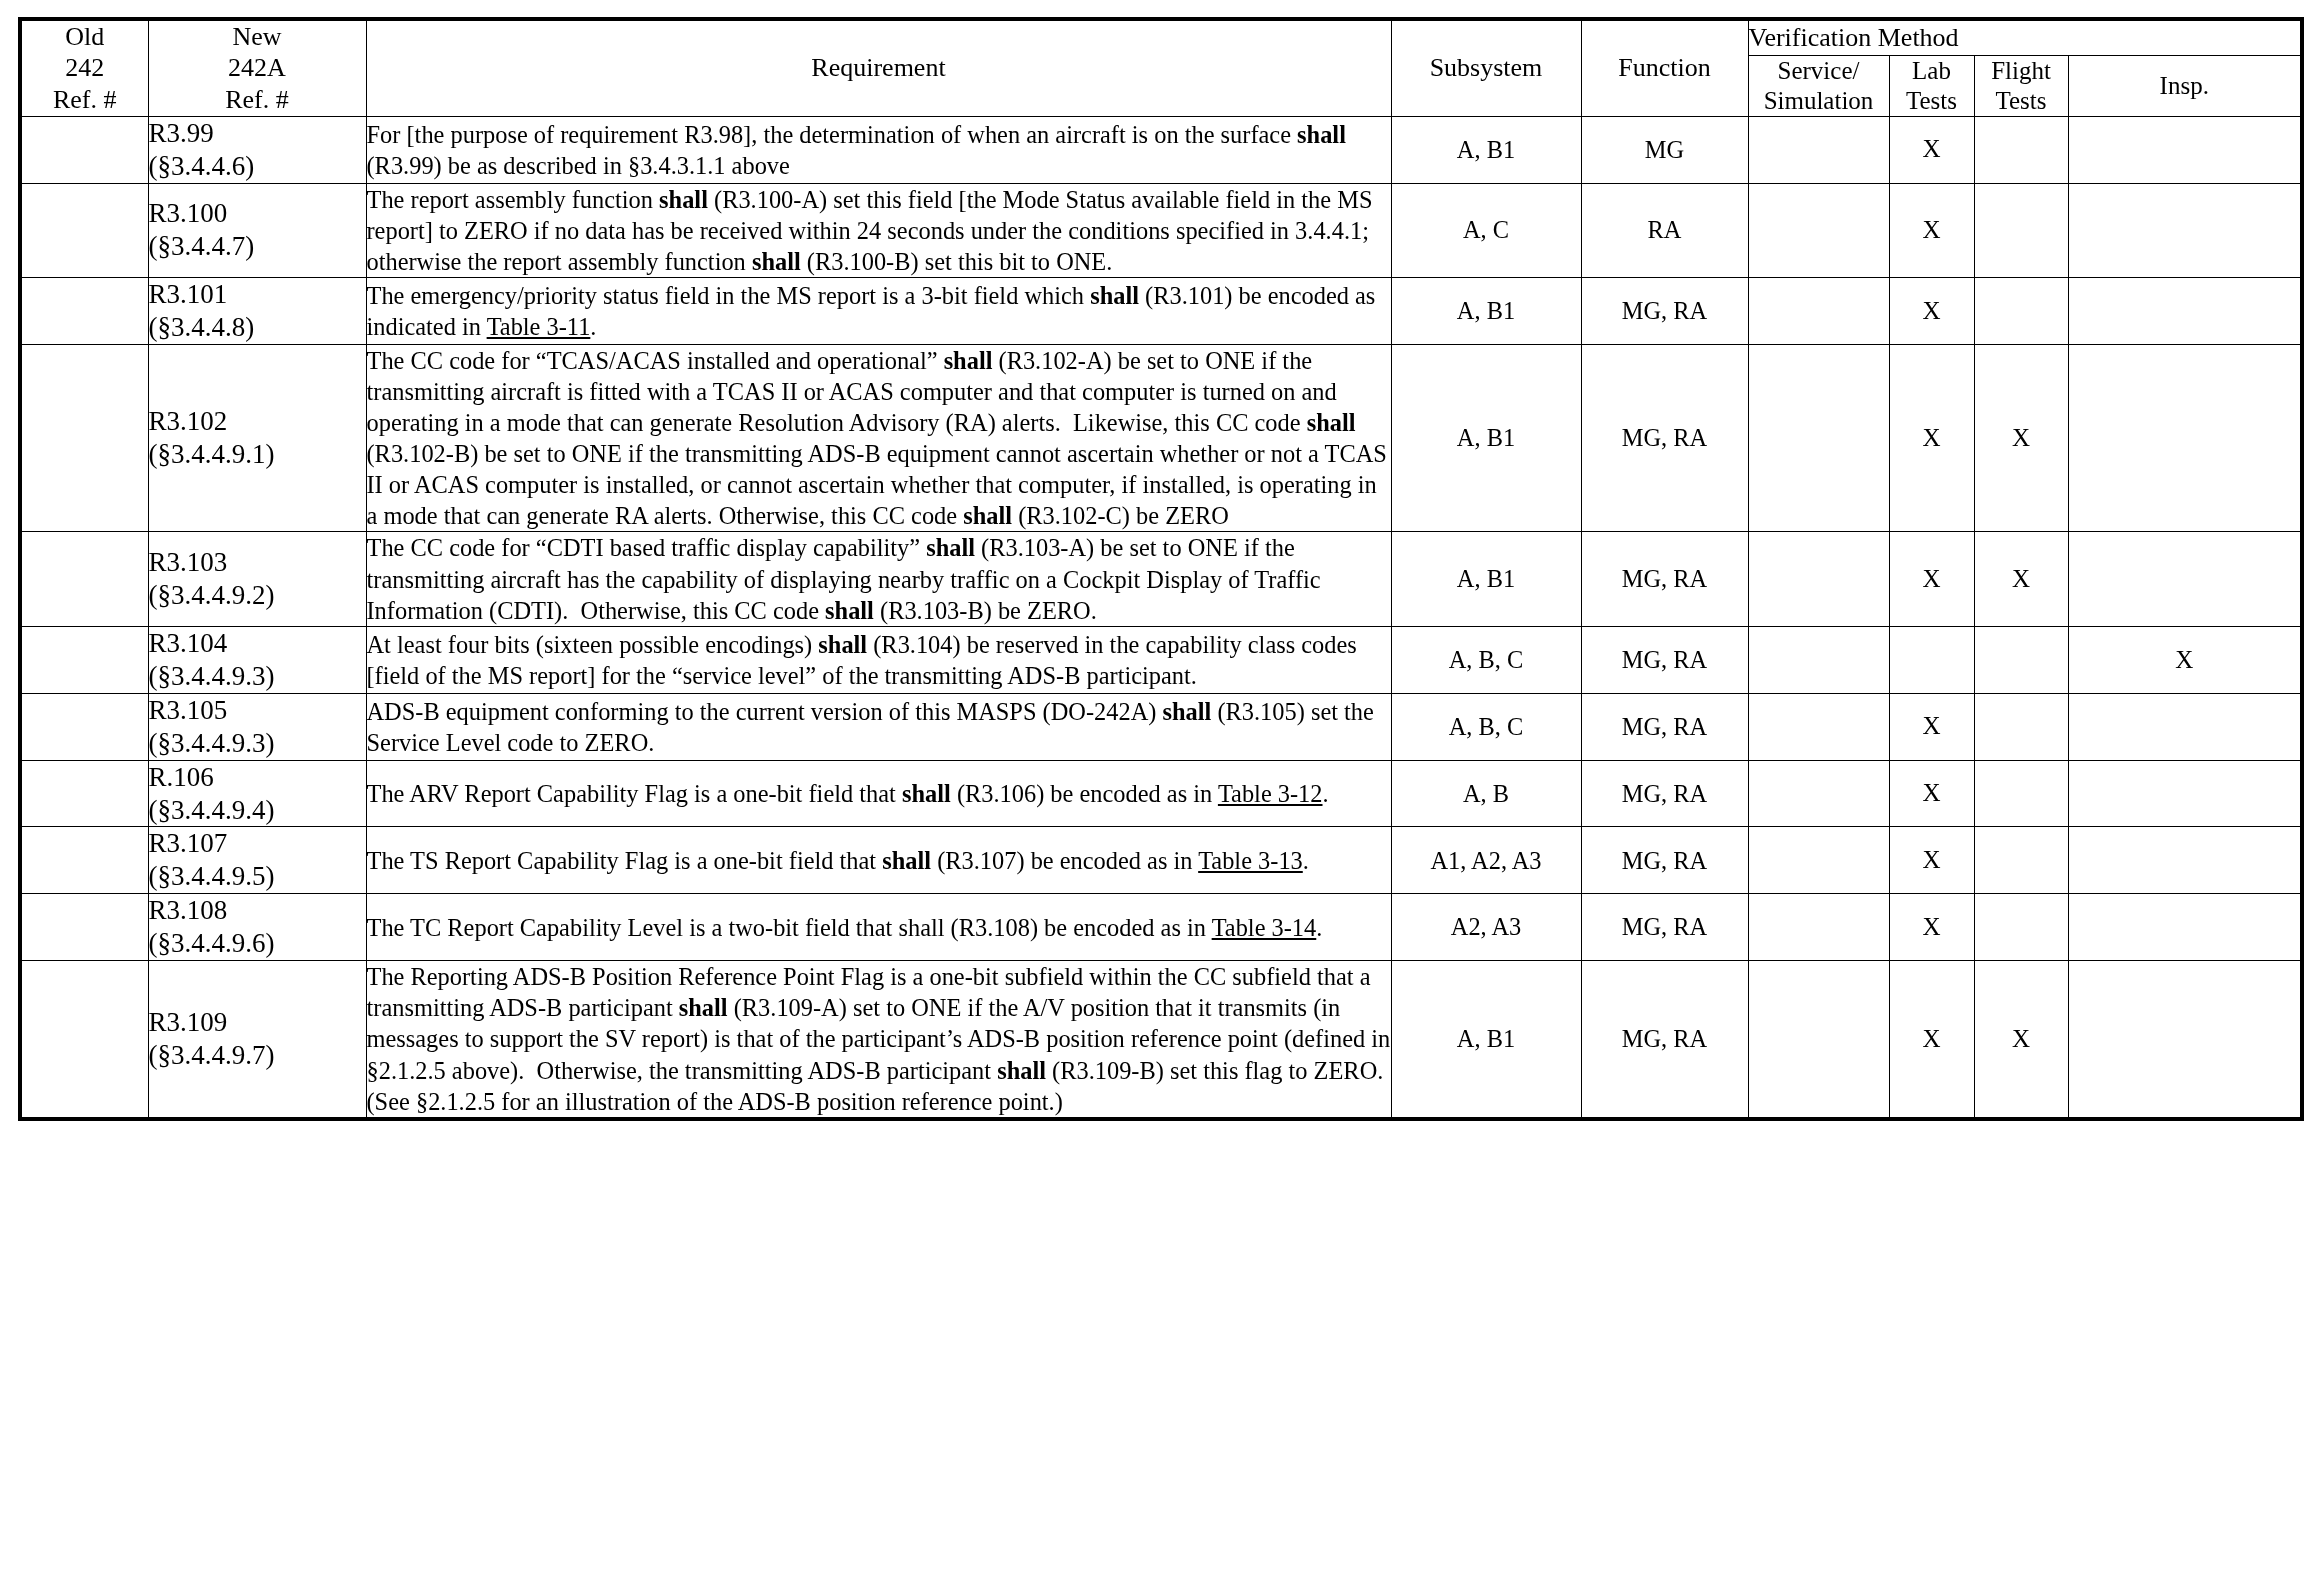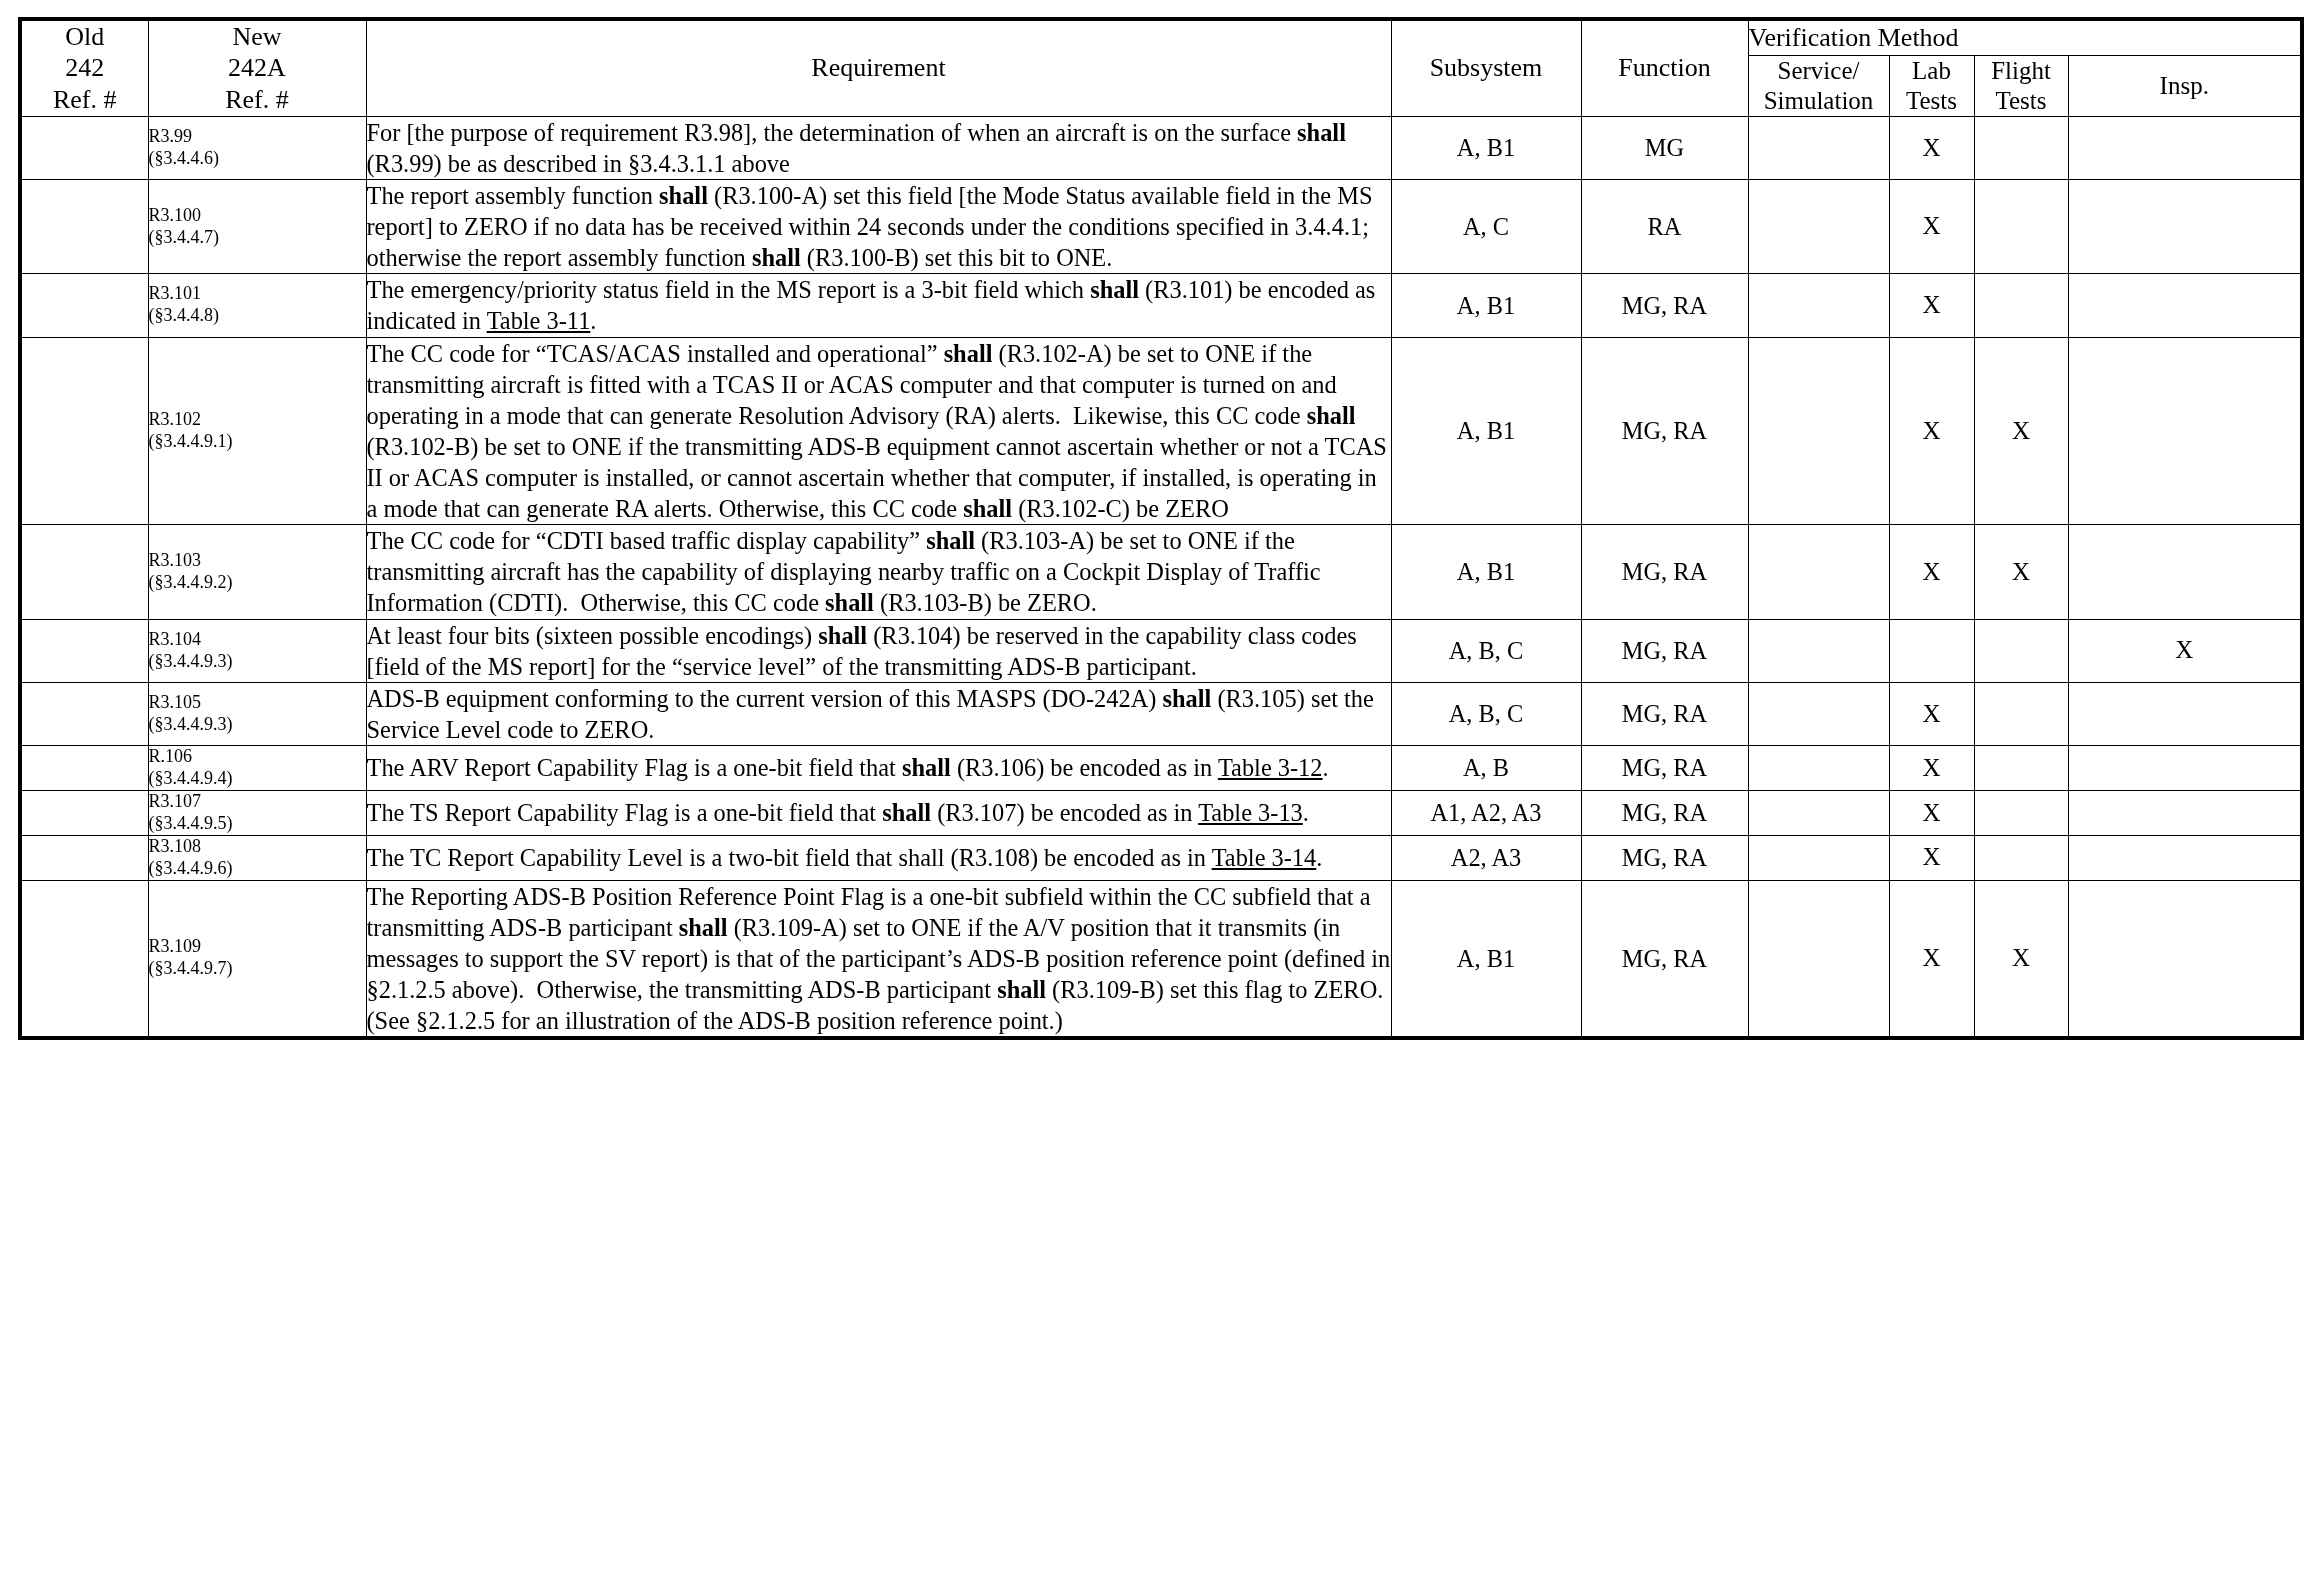--- a/index.html
+++ b/index.html
@@ -73,21 +73,21 @@
   }
 
   thead tr th { border-top: none; }
   thead .thickbottom { border-bottom: 3.3px solid #000000; }
 
   
   td.ref {
     text-align: left;
     padding: 3.3px 0 3.3px 11.6px;
     line-height: 1.22;
-    font-size: 18px;
+    font-size: 27px;
     white-space: pre-line;
   }
   td.oldref {
     text-align: center;
   }
   td.req {
     text-align: left;
     padding: 4.1px 10px 5px 8.3px;
     line-height: 1.275;
     font-size: 24.4px;

